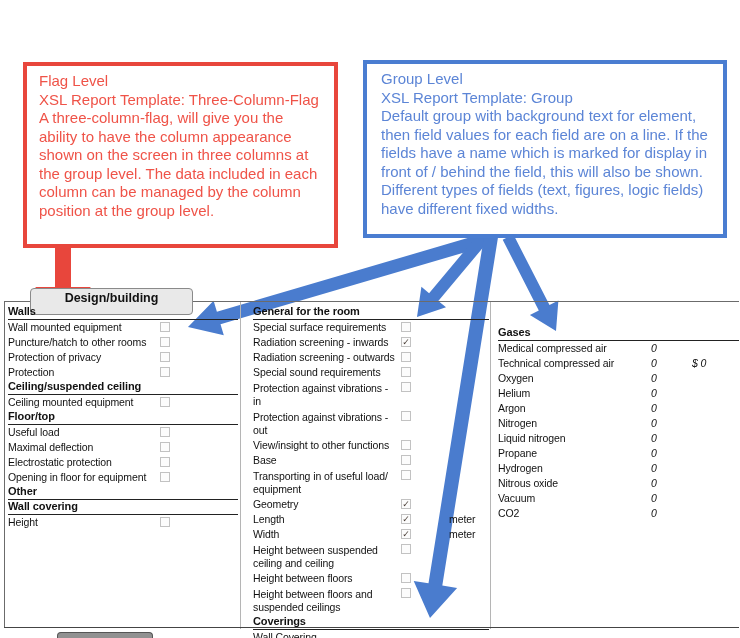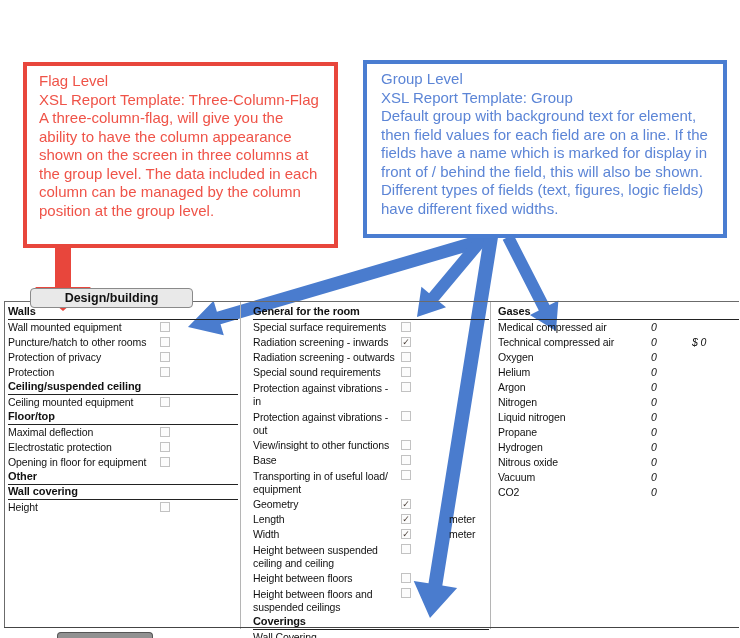--- a/index.html
+++ b/index.html
@@ -16,32 +16,32 @@
   
   #arrow-layer{position:absolute;left:0;top:0;width:740px;height:638px;pointer-events:none;}
 
   
   .hline,.vline{position:absolute;}
   #top-line{left:4px;top:301px;width:735px;border-top:1px solid #6b6b6b;}
   #bottom-line{left:4px;top:627px;width:735px;border-top:1px solid #444;}
   #left-border{left:4px;top:301px;height:327px;border-left:1px solid #6b6b6b;}
   #col-div-1{left:240px;top:302px;height:327px;border-left:1px solid #b5b5b5;}
   #col-div-2{left:490px;top:302px;height:327px;border-left:1px solid #b5b5b5;}
-  #design-tab{position:absolute;left:30px;top:288px;width:163px;height:20px;
+  #design-tab{position:absolute;left:30px;top:288px;width:163px;height:27px;
       box-sizing:border-box;background:#e9e9e9;border:1px solid #8a8a8a;border-radius:4px;
       font-weight:bold;font-size:12.5px;text-align:center;line-height:19px;color:#111;}
   #bottom-partial-tab{position:absolute;left:57px;top:632px;width:96px;height:7px;
       box-sizing:border-box;background:#919191;border:1px solid #555;border-bottom:none;
       border-radius:4px 4px 0 0;}
 
   
   .col{position:absolute;top:305px;font-size:10.5px;letter-spacing:-0.1px;color:#111;}
   #col0{left:8px;width:230px;}
   #col1{left:253px;width:236px;}
-  #col2{left:498px;width:241px;}
+  #col2{left:498px;width:241px;margin-top:21px;}
   .sec-header{font-weight:bold;font-size:11px;border-bottom:1px solid #222;
               padding-bottom:1px;line-height:13px;}
   .section:first-child .sec-header{margin-top:0;}
   .row{position:relative;line-height:15px;min-height:15px;}
   .row.two{line-height:13px;padding:2px 0 1px;}
   .row .ln{display:block;white-space:nowrap;}
   .cb{position:absolute;top:2px;width:10px;height:10px;box-sizing:border-box;
       border:1px solid #c2c2c2;background:#fcfcfc;font-size:9px;line-height:9px;
       text-align:center;color:#4a3e36;}
   #col0 .cb{left:152px;}
@@ -119,20 +119,26 @@
           <div class="label">
             <span class="ln">Ceiling mounted equipment</span>
           </div>
           <span class="cb" style="color: rgb(74, 62, 54);"></span>
         </div>
       </div>
       <div class="section">
         <div class="sec-header">Floor/top</div>
         <div class="row">
           <div class="label">
+            <span class="ln">Useful load</span>
+          </div>
+          <span class="cb" style="color: rgb(74, 62, 54);"></span>
+        </div>
+        <div class="row">
+          <div class="label">
             <span class="ln">Maximal deflection</span>
           </div>
           <span class="cb" style="color: rgb(74, 62, 54);"></span>
         </div>
         <div class="row">
           <div class="label">
             <span class="ln">Electrostatic protection</span>
           </div>
           <span class="cb" style="color: rgb(74, 62, 54);"></span>
         </div>

